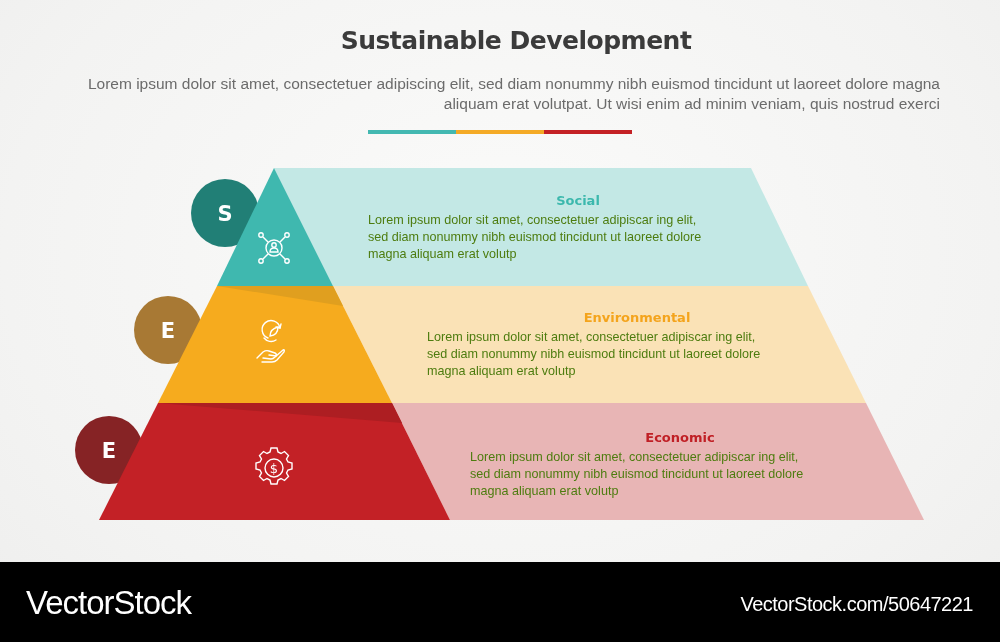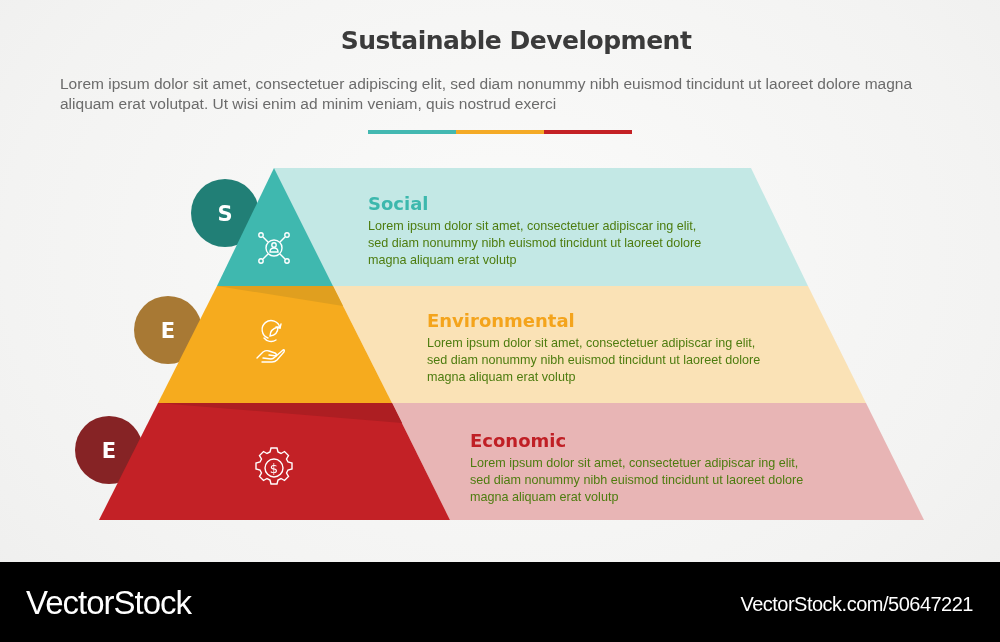--- a/index.html
+++ b/index.html
@@ -9,28 +9,29 @@
     background: radial-gradient(ellipse at 50% 40%, #fbfbfa 0%, #f3f3f2 70%, #eeeeed 100%);
     font-family: "Liberation Sans", sans-serif;
   }
   .title {
     position: absolute; left: 0; top: 26px; width: 1000px;
     text-align: center; font-family: "DejaVu Sans", sans-serif;
     font-weight: bold; font-size: 25px; color: #3b3b3b; letter-spacing: -0.5px; padding-left: 32px;
   }
   .subtitle {
     position: absolute; left: 60px; top: 74px; width: 880px;
-    text-align: left; font-size: 15.5px; line-height: 20px; color: #6b6b6b;
+    text-align: right; font-size: 15.5px; line-height: 20px; color: #6b6b6b;
   }
   .divider { position: absolute; top: 130px; height: 4px; }
   .diagram { position: absolute; left: 0; top: 0; width: 1000px; height: 560px; }
   .band-text { position: absolute; width: 420px; }
   .band-title {
-    font-family: "DejaVu Sans", sans-serif; font-weight: bold; font-size: 18px;
+    font-family: "DejaVu Sans", sans-serif; font-weight: bold; font-size: 13px;
     margin-bottom: 4px;
+    text-align: center;
   }
   .band-body { font-size: 12.6px; line-height: 17px; color: #4d7c0f; }
   .footer {
     position: absolute; left: 0; top: 562px; width: 1000px; height: 80px;
     background: #000; color: #fff; padding-left: 39px;
   }
   .footer-brand {
     position: absolute; left: 26px; top: 22px; font-size: 33px; letter-spacing: -1px;
   }
   .footer-id {

